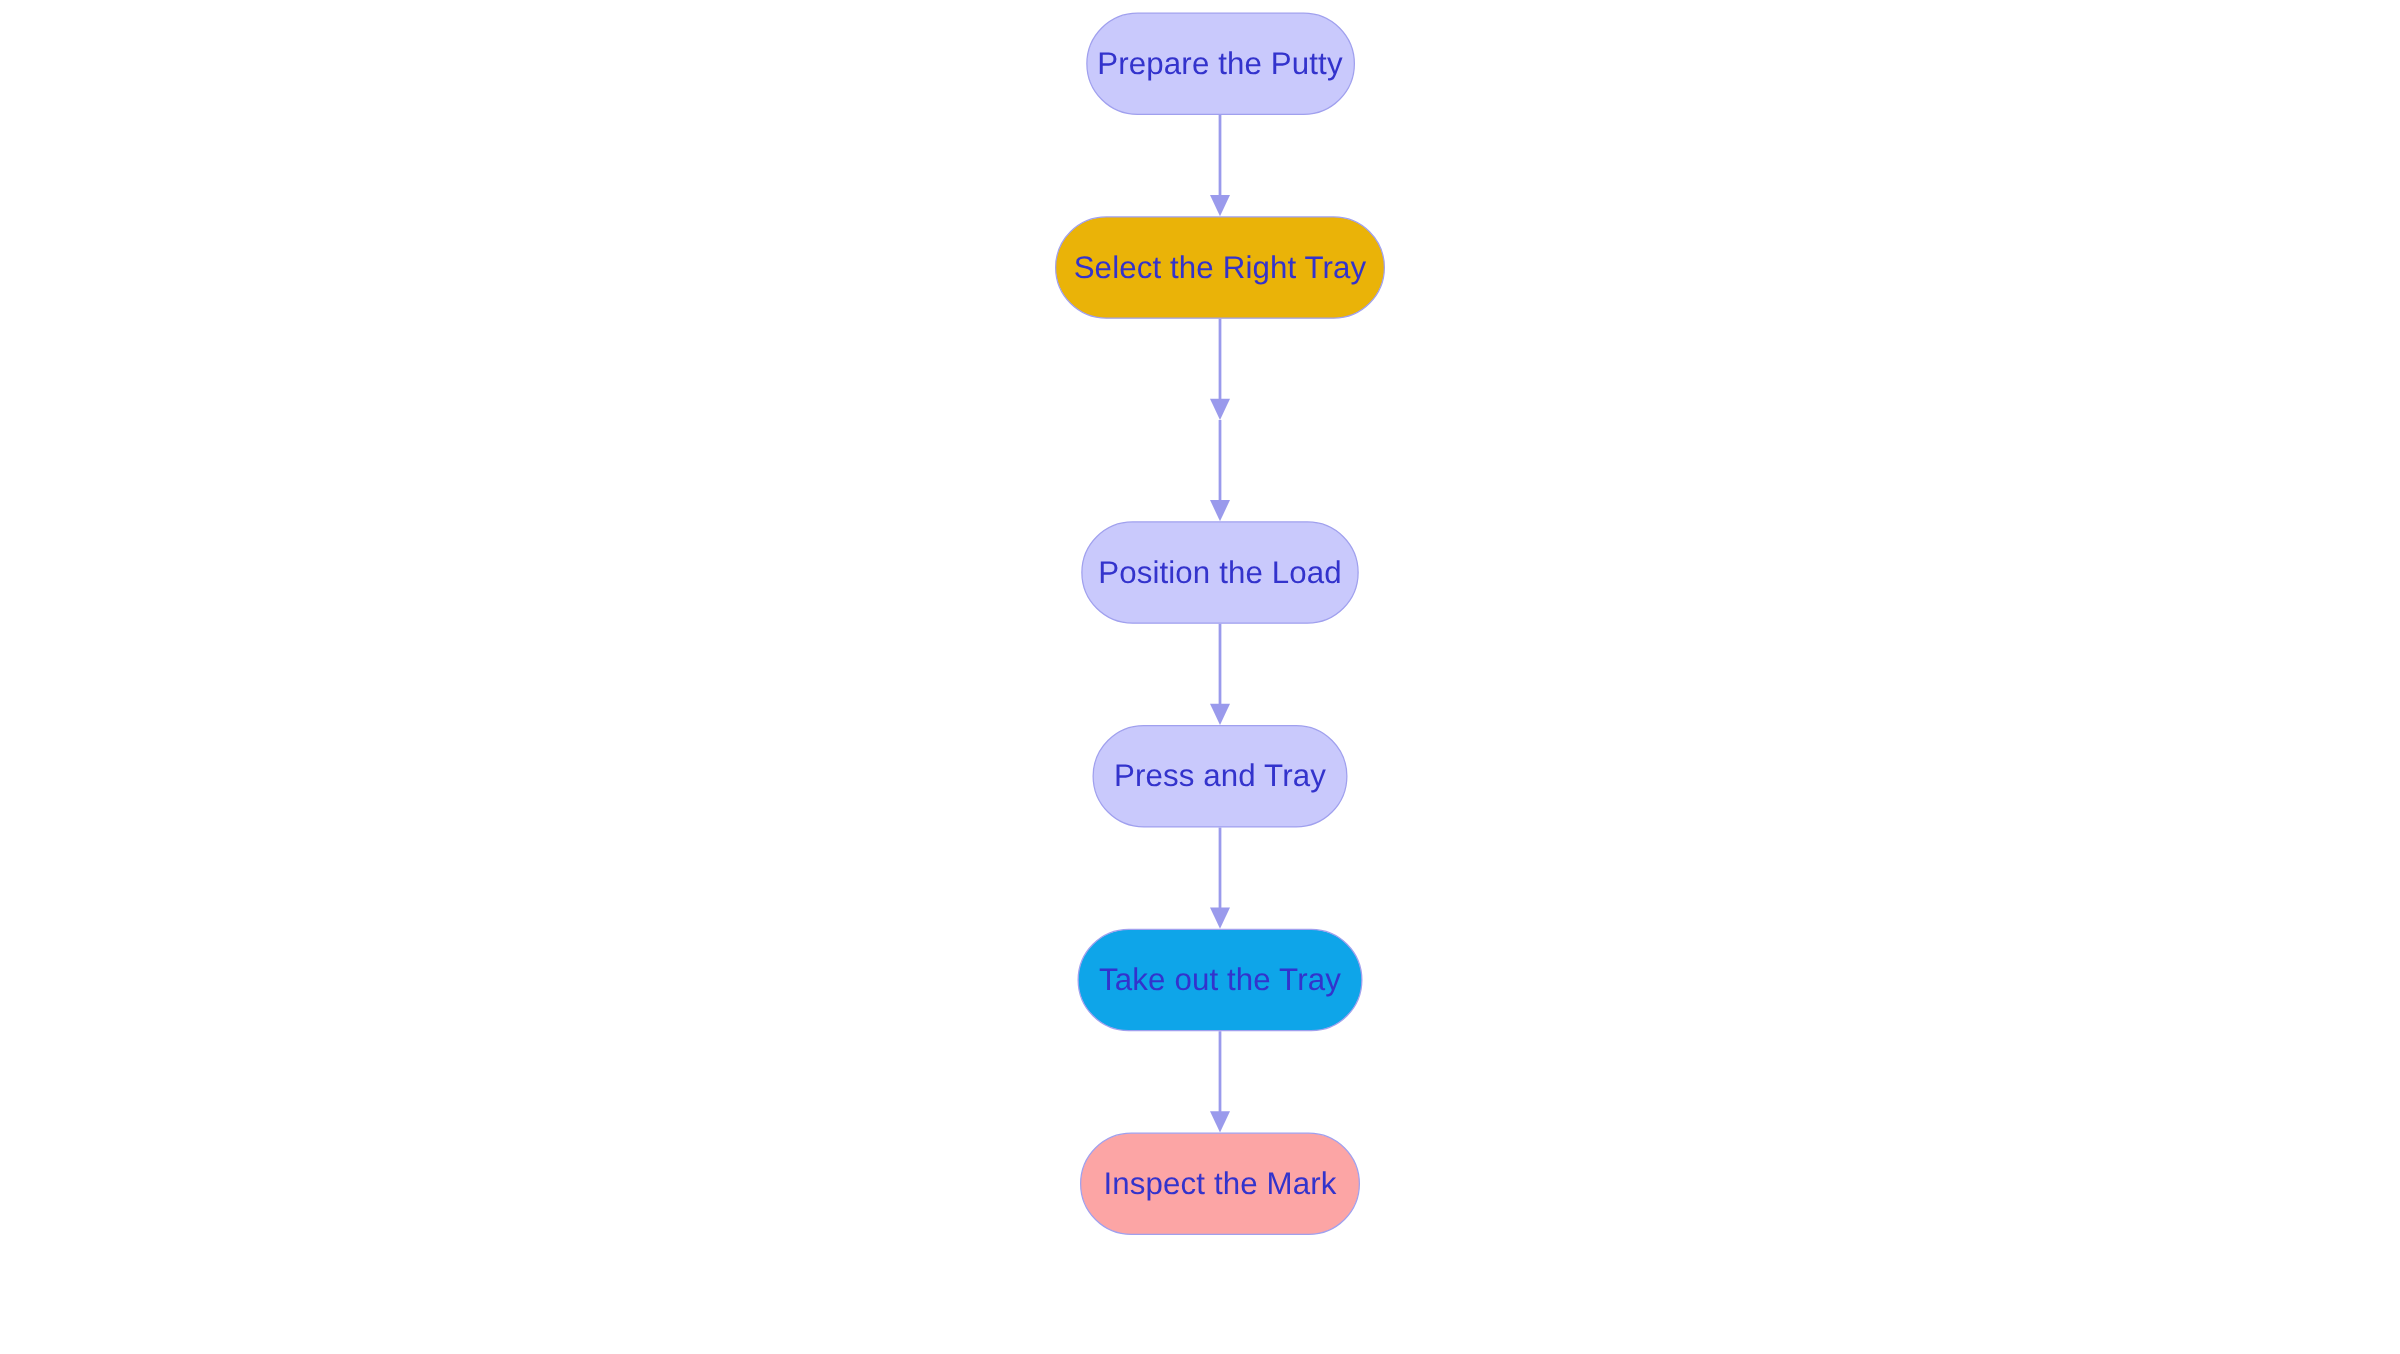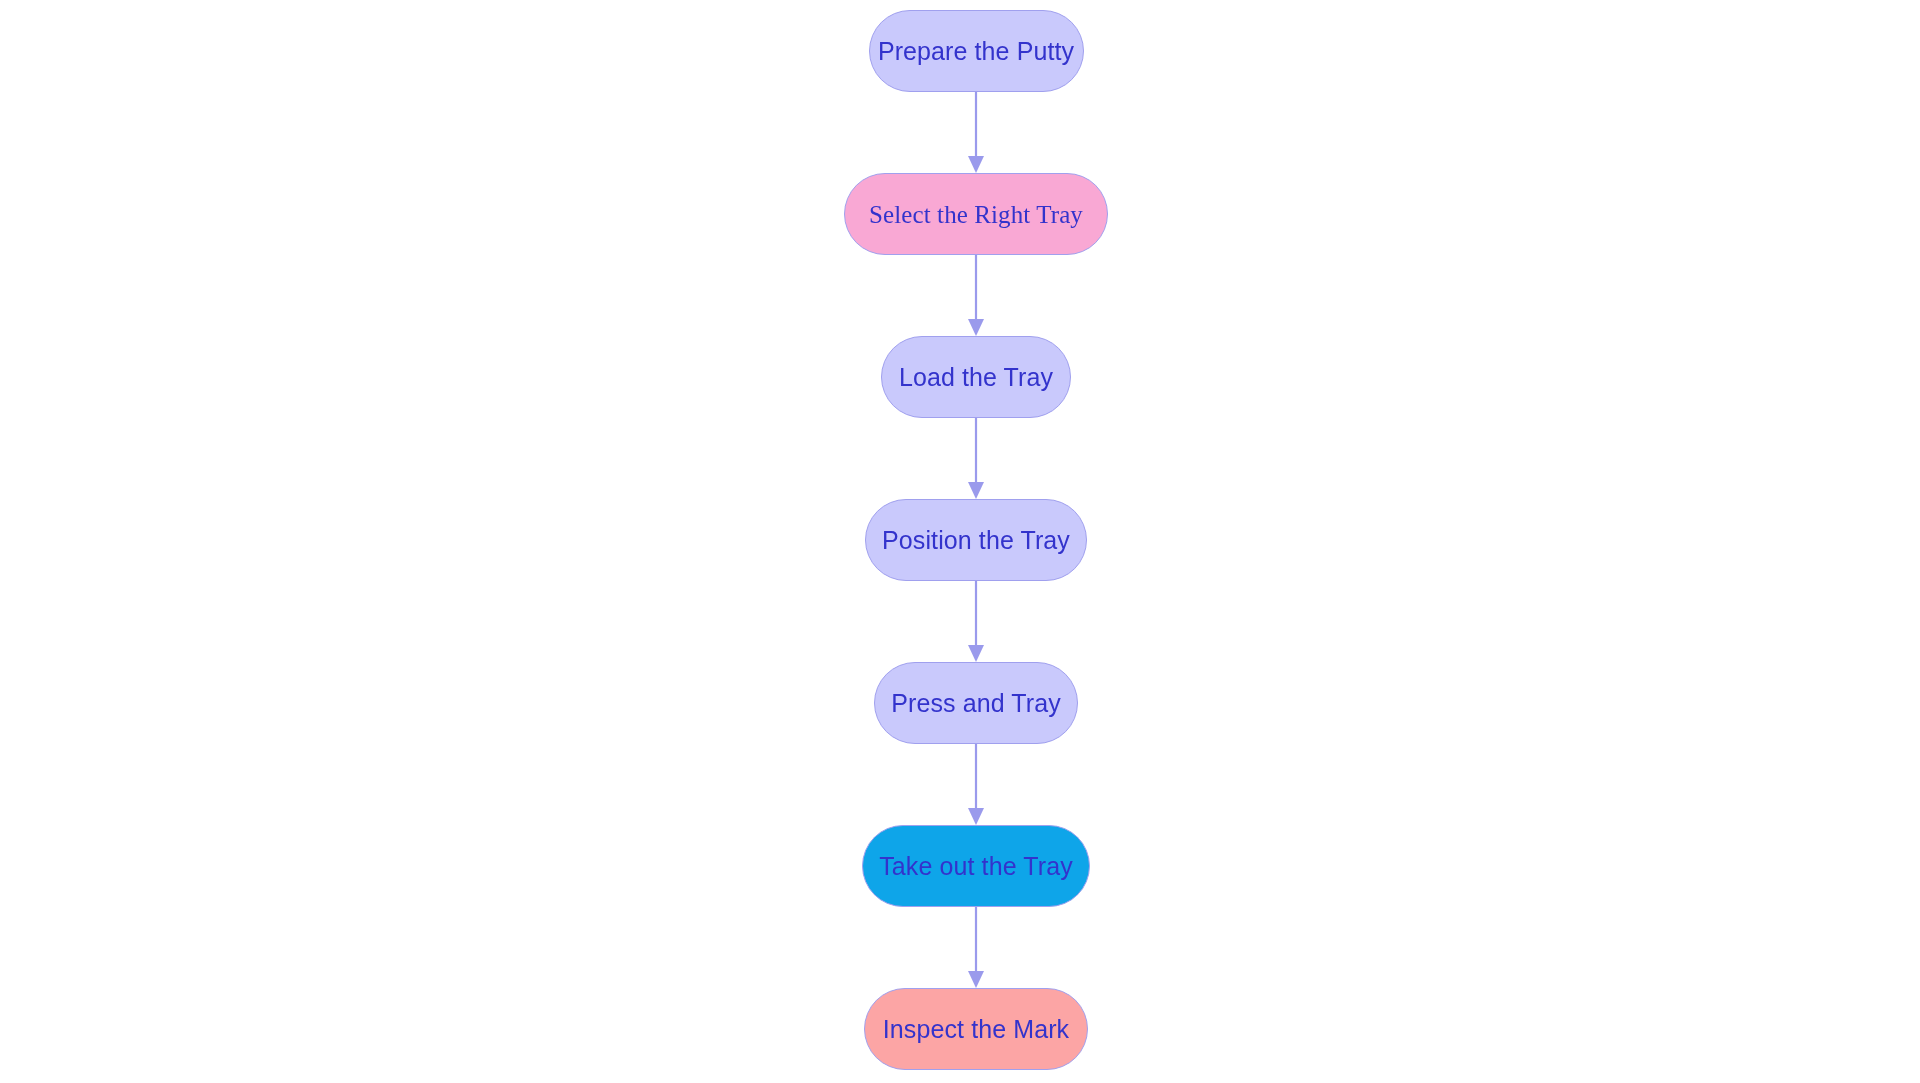--- a/index.html
+++ b/index.html
@@ -83,44 +83,41 @@
       <span class="node-label">Prepare the Putty</span>
     </div>
 
     <div class="connector">
       <svg viewBox="0 0 40 81" xmlns="http://www.w3.org/2000/svg" aria-hidden="true">
         <line x1="20" y1="0" x2="20" y2="66" stroke="#9a9aec" stroke-width="2.2"></line>
         <polygon points="12,64 28,64 20,81" fill="#9a9aec"></polygon>
       </svg>
     </div>
 
-    <div class="node" style="width: 264px; background: #f9a8d4; border-color: rgb(160, 160, 238); color: rgb(51, 51, 204); font-family: Liberation Serif, serif;">
+    <div class="node" style="width: 264px; background: #eab308; border-color: rgb(160, 160, 238); color: rgb(51, 51, 204);">
       <span class="node-label">Select the Right Tray</span>
     </div>
 
     <div class="connector">
       <svg viewBox="0 0 40 81" xmlns="http://www.w3.org/2000/svg" aria-hidden="true">
         <line x1="20" y1="0" x2="20" y2="66" stroke="#9a9aec" stroke-width="2.2"></line>
         <polygon points="12,64 28,64 20,81" fill="#9a9aec"></polygon>
       </svg>
     </div>
 
-    <div class="node" style="width: 190px; background: rgb(201, 201, 252); border-color: rgb(160, 160, 238); color: rgb(51, 51, 204);">
-      <span class="node-label">Load the Tray</span>
-    </div>
 
     <div class="connector">
       <svg viewBox="0 0 40 81" xmlns="http://www.w3.org/2000/svg" aria-hidden="true">
         <line x1="20" y1="0" x2="20" y2="66" stroke="#9a9aec" stroke-width="2.2"></line>
         <polygon points="12,64 28,64 20,81" fill="#9a9aec"></polygon>
       </svg>
     </div>
 
     <div class="node" style="width: 222px; background: rgb(201, 201, 252); border-color: rgb(160, 160, 238); color: rgb(51, 51, 204);">
-      <span class="node-label">Position the Tray</span>
+      <span class="node-label">Position the Load</span>
     </div>
 
     <div class="connector">
       <svg viewBox="0 0 40 81" xmlns="http://www.w3.org/2000/svg" aria-hidden="true">
         <line x1="20" y1="0" x2="20" y2="66" stroke="#9a9aec" stroke-width="2.2"></line>
         <polygon points="12,64 28,64 20,81" fill="#9a9aec"></polygon>
       </svg>
     </div>
 
     <div class="node" style="width: 204px; background: rgb(201, 201, 252); border-color: rgb(160, 160, 238); color: rgb(51, 51, 204);">

